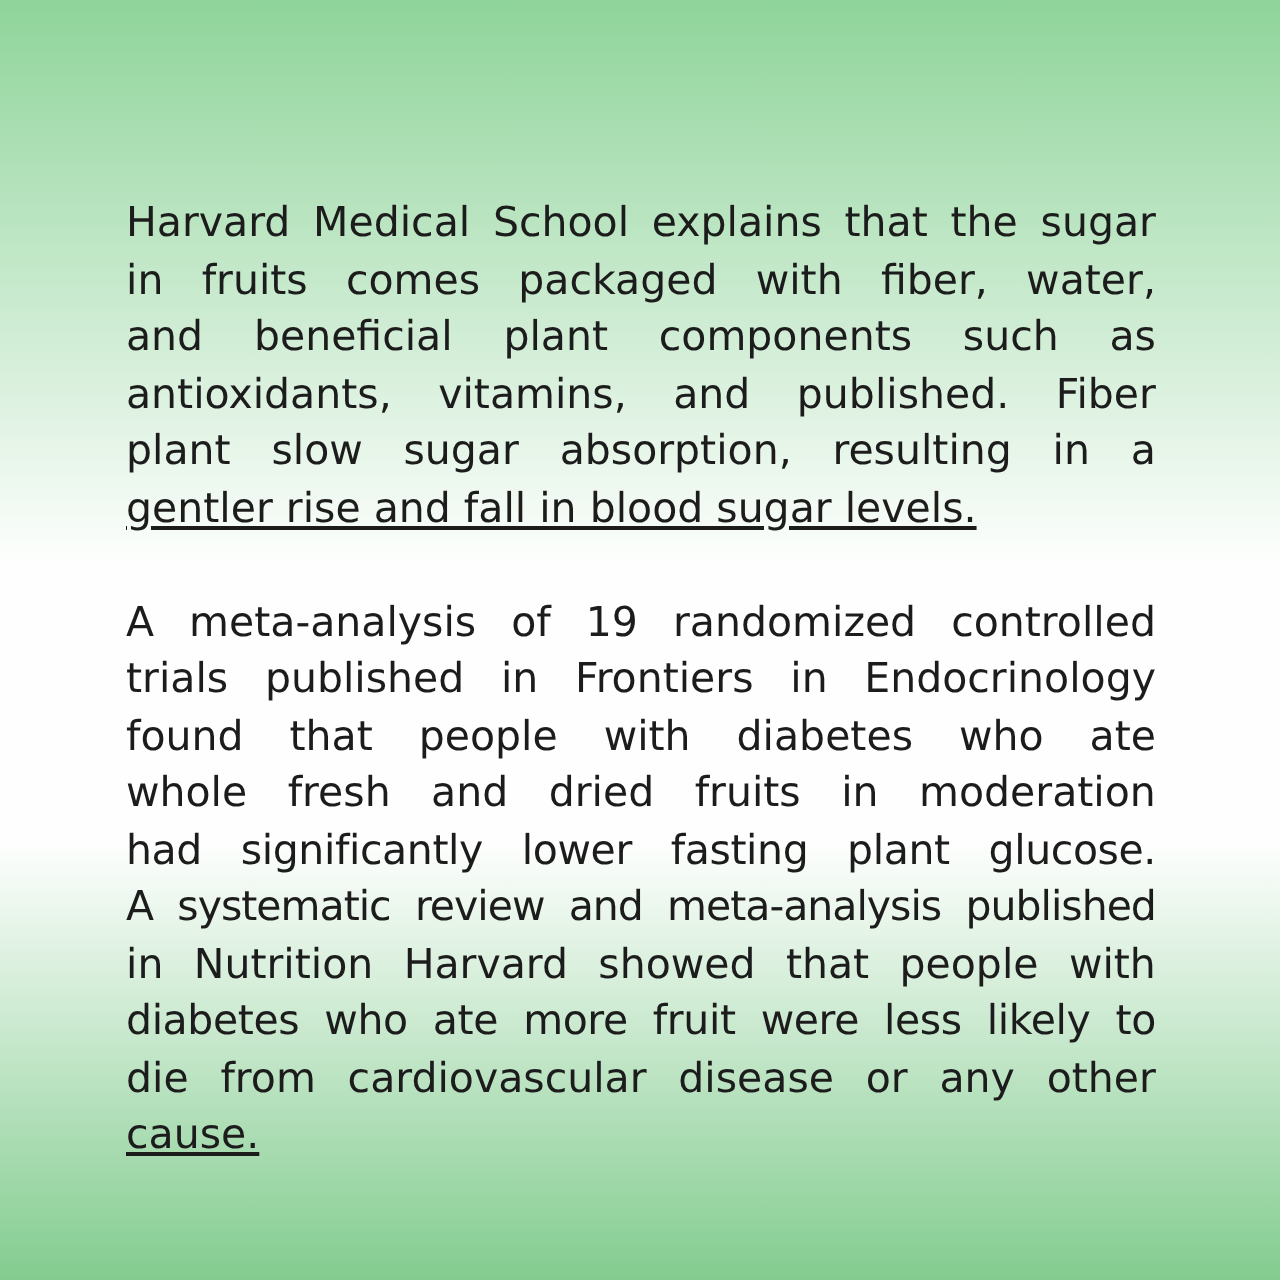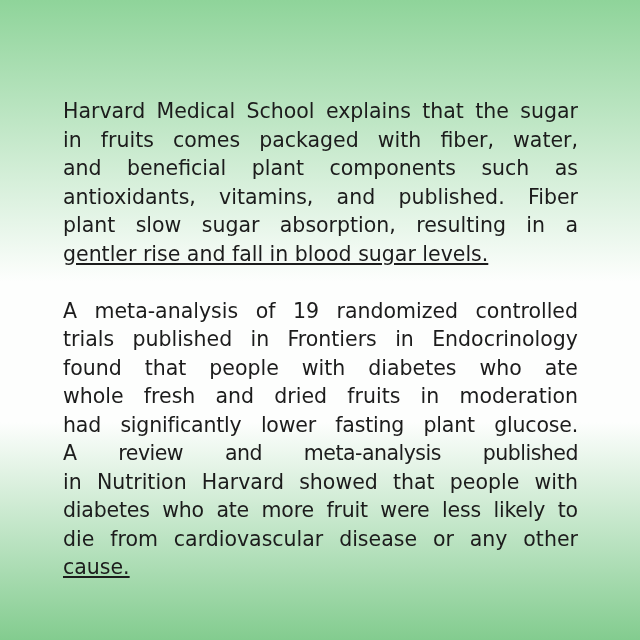--- a/index.html
+++ b/index.html
@@ -137,20 +137,21 @@
       <div class="line just" style="letter-spacing: -0.2px;">
         <span class="w">had</span>
         <span class="w">significantly</span>
         <span class="w">lower</span>
         <span class="w">fasting</span>
         <span class="w">plant</span>
         <span class="w">glucose.</span>
       </div>
       <div class="line just" style="letter-spacing: -0.5px;">
         <span class="w">A</span>
+        <span class="w">systematic</span>
         <span class="w">review</span>
         <span class="w">and</span>
         <span class="w">meta-analysis</span>
         <span class="w">published</span>
       </div>
       <div class="line just">
         <span class="w">in</span>
         <span class="w it">Nutrition</span>
         <span class="w it">Harvard</span>
         <span class="w">showed</span>

